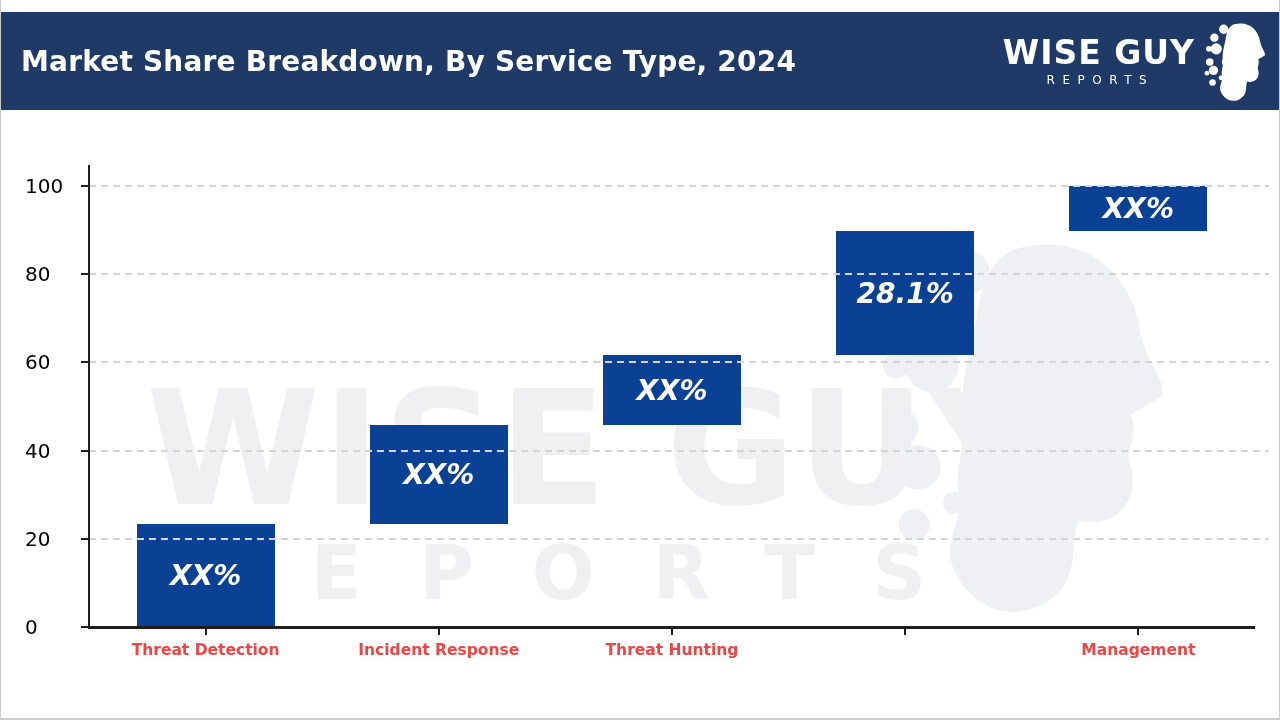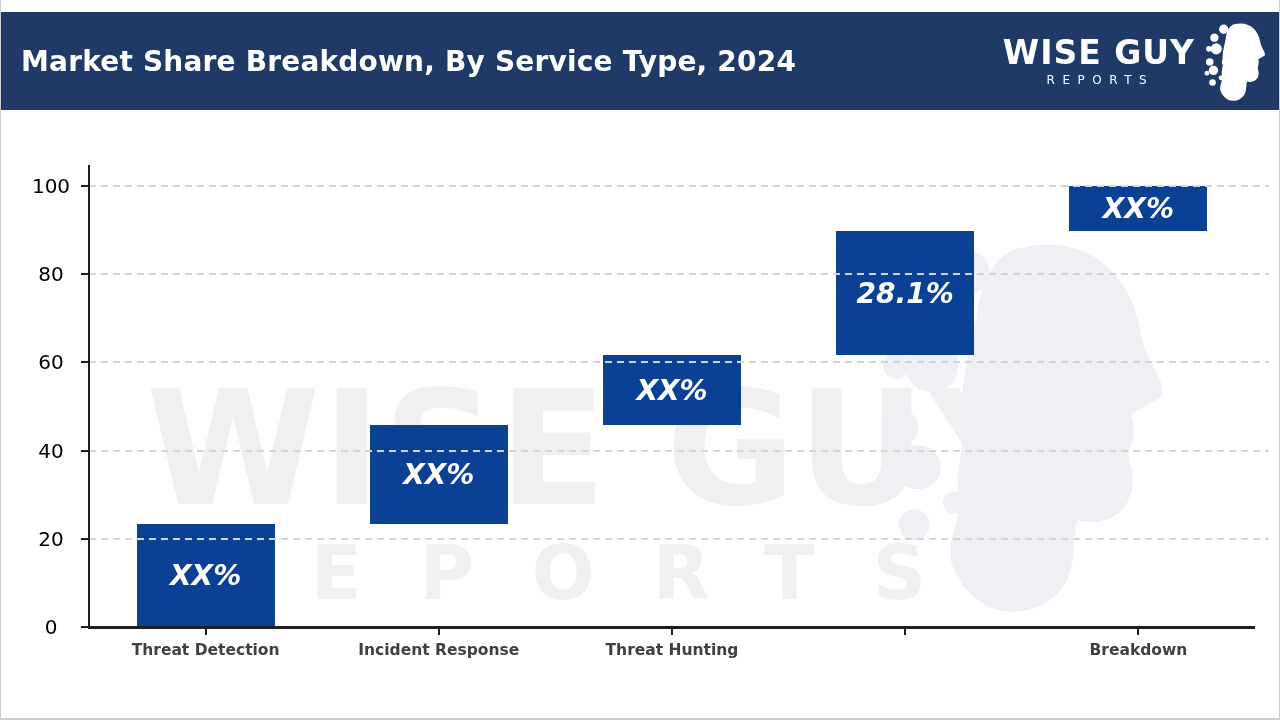--- a/index.html
+++ b/index.html
@@ -30,23 +30,23 @@
   .chart{position:absolute;left:0;top:98px;width:1280px;height:620px;}
   .wm-line1{position:absolute;left:145px;top:272px;font-size:158px;font-weight:bold;
     color:var(--watermark);letter-spacing:2px;line-height:1;z-index:0;white-space:nowrap;}
   .wm-line2{position:absolute;left:195px;top:438px;font-size:74px;font-weight:bold;
     color:var(--watermark);letter-spacing:58px;line-height:1;z-index:0;white-space:nowrap;}
   .wm-face{position:absolute;left:860px;top:75px;z-index:0;}
   .gridline{position:absolute;height:2px;z-index:3;
     background:repeating-linear-gradient(90deg,var(--grid) 0 7px,transparent 7px 12px);}
   .y-tick{position:absolute;width:7px;height:2px;background:var(--axis);z-index:5;}
   .x-tick{position:absolute;width:2px;height:7px;background:var(--axis);z-index:5;}
-  .y-tick-label{position:absolute;width:52px;text-align:center;font-size:20px;color:#000;
+  .y-tick-label{position:absolute;width:52px;text-align:left;font-size:20px;color:#000;
     line-height:24px;z-index:5;}
-  .x-label{position:absolute;text-align:center;font-size:15.5px;font-weight:bold;color:#404040;
+  .x-label{position:absolute;text-align:center;font-size:15.5px;font-weight:bold;color:#ef4444;
     line-height:20px;z-index:5;}
   .bar{position:absolute;background:var(--bar);z-index:2;}
   .bar-label{position:absolute;color:var(--bar-label);font-size:28px;font-weight:bold;
     z-index:4;transform:translate(-50%,-50%);white-space:nowrap;font-style:italic;}
   .axis-x{position:absolute;height:3px;background:var(--axis);z-index:5;}
   .axis-y{position:absolute;width:2px;background:var(--axis);z-index:5;}
 </style>
 </head>
 <body>
 
@@ -139,18 +139,18 @@
       </div>
       <div class="bar" style="left: 835.2px; top: 132.982px; width: 138px; height: 123.921px;"></div>
       <div class="bar-label" style="left: 904.2px; top: 194.942px;">28.1%</div>
       <div class="x-tick" style="left: 903.2px; top: 530px;"></div>
       <div class="x-label" style="left: 794.2px; top: 542px; width: 220px;">
       </div>
       <div class="bar" style="left: 1068.4px; top: 88px; width: 138px; height: 44.982px;"></div>
       <div class="bar-label" style="left: 1137.4px; top: 110.491px;">XX%</div>
       <div class="x-tick" style="left: 1136.4px; top: 530px;"></div>
       <div class="x-label" style="left: 1027.4px; top: 542px; width: 220px;">
-        <div>Breakdown</div>
+        <div>Management</div>
       </div>
       <div class="axis-x" style="left: 88px; top: 528px; width: 1166px;"></div>
       <div class="axis-y" style="left: 87px; top: 67px; height: 464px;"></div>
     </div>
 </div>
 
 </body></html>

